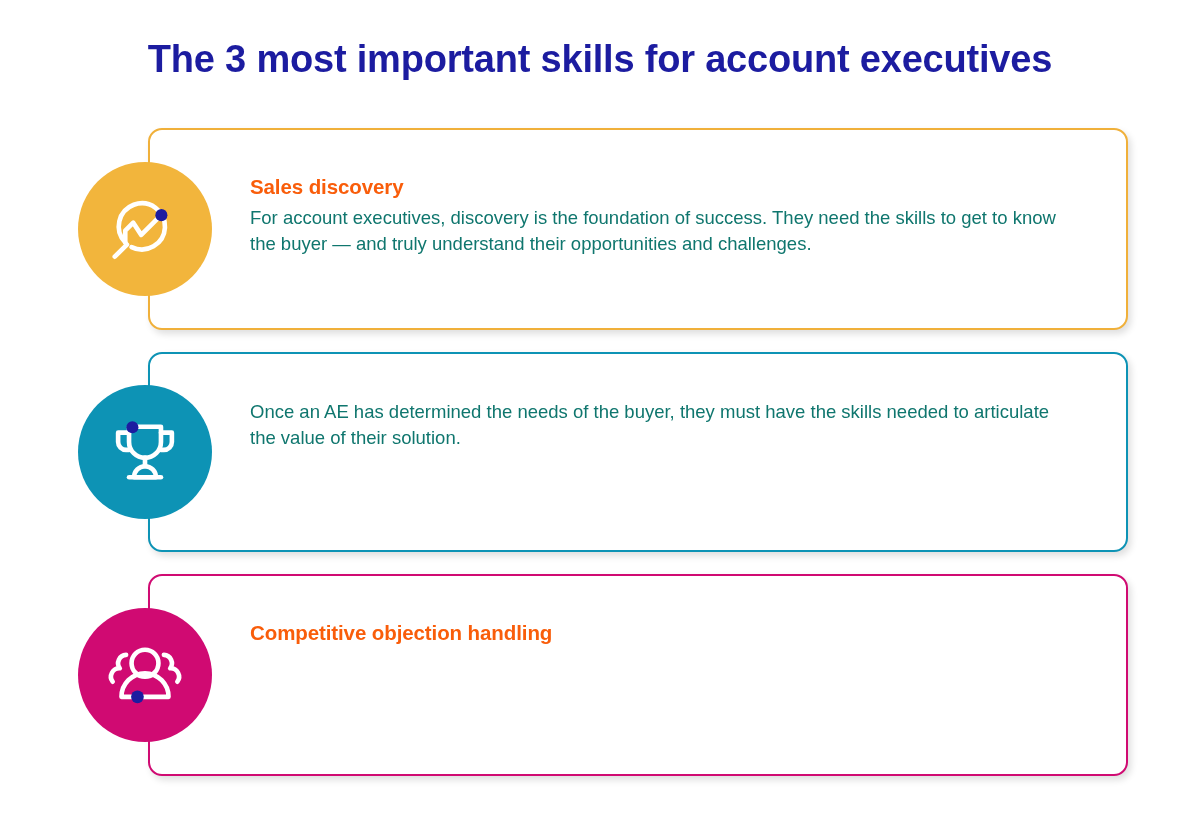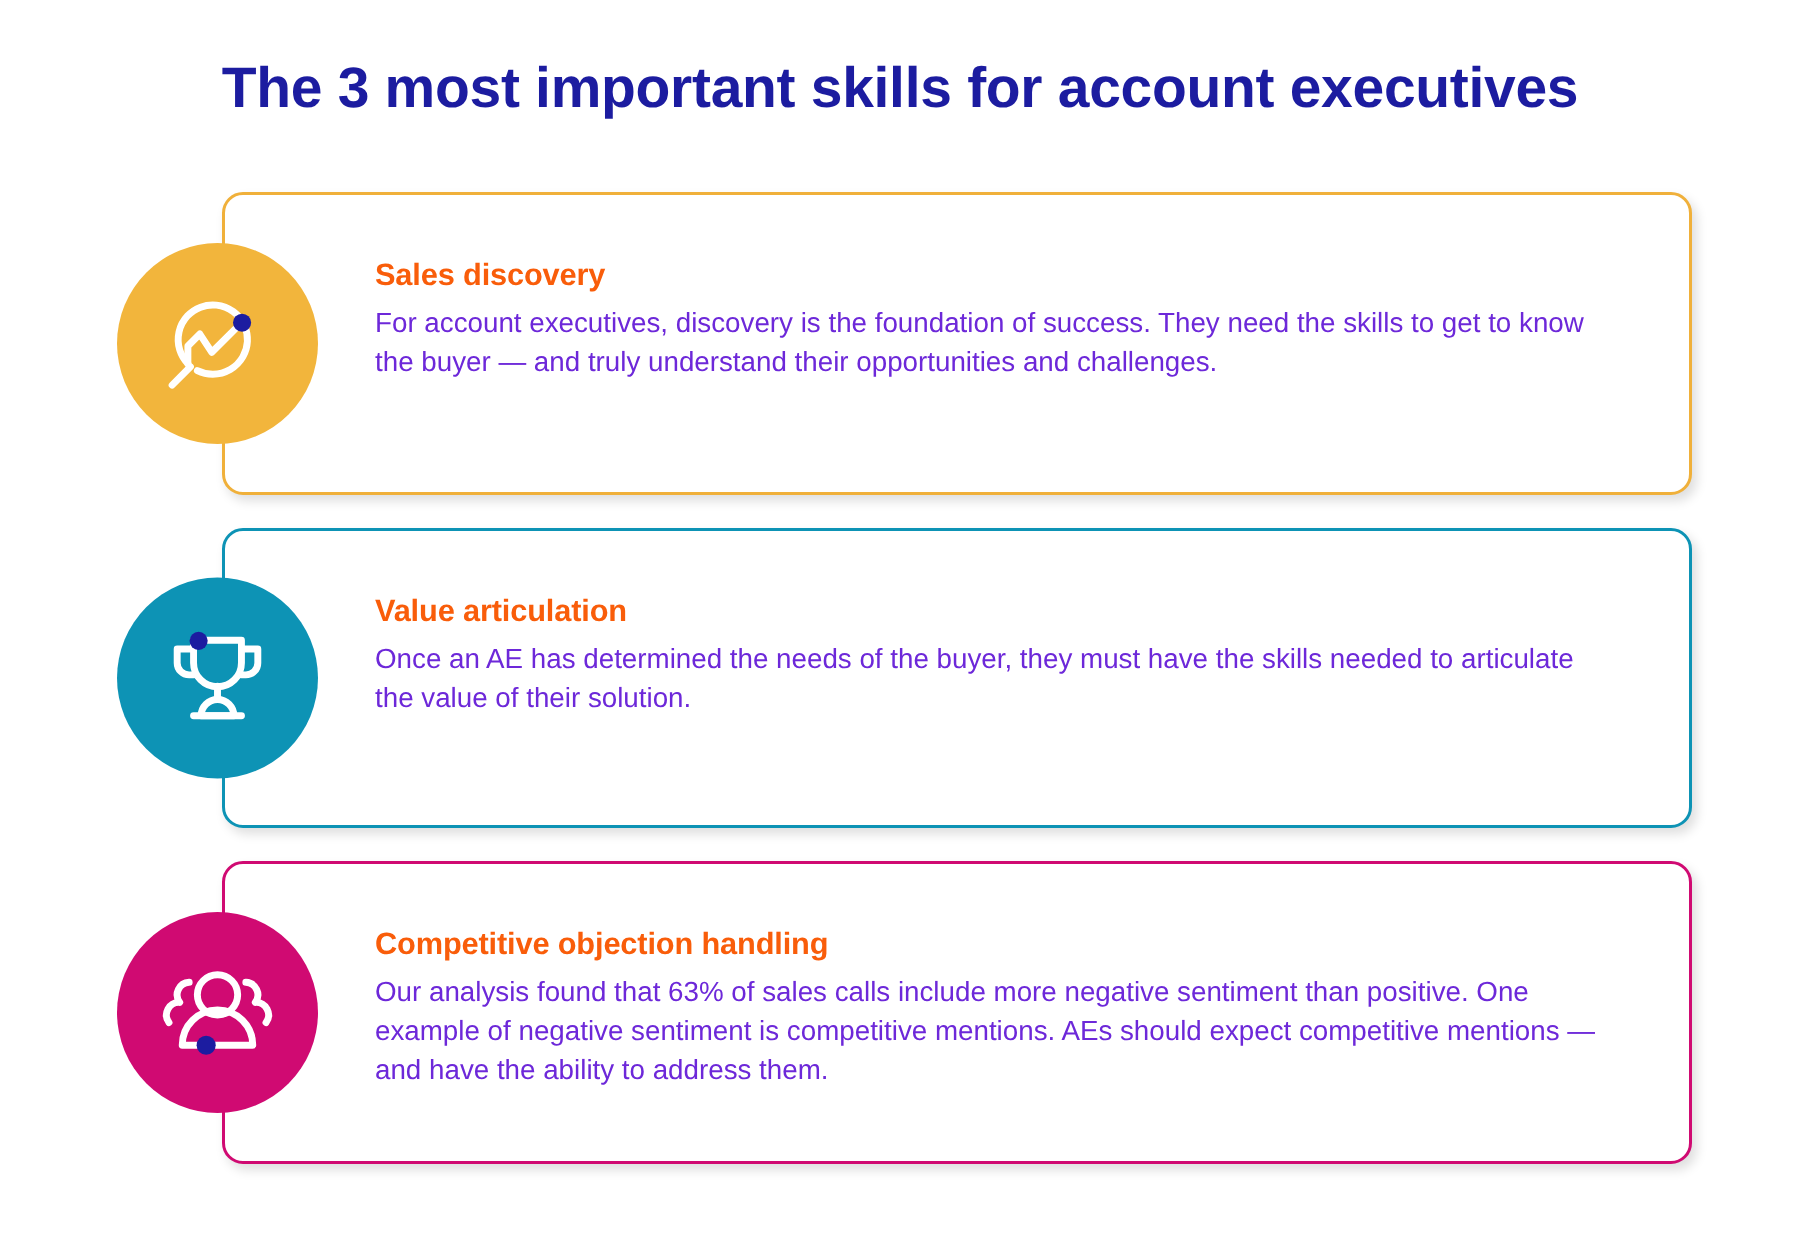--- a/index.html
+++ b/index.html
@@ -44,35 +44,36 @@
     left: 148px;
     width: 980px;
     box-sizing: border-box;
     border: 2px solid #cccccc;
     border-radius: 14px;
     background: #ffffff;
     box-shadow: 3px 4px 7px rgba(0,0,0,0.13);
   }
 
   .card-inner {
-    padding: 42px 30px 26px 100px;
+    padding: 21px 30px 26px 100px;
+    margin-top: 24px;
   }
 
   .card-heading {
     font-size: 20.5px;
     font-weight: bold;
     color: #f95d0a;
     margin: 0 0 6px 0;
     letter-spacing: -0.1px;
   }
 
   .card-body {
     font-size: 18.5px;
     line-height: 1.41;
-    color: #6d28d9;
+    color: #0f766e;
     margin: 0;
     max-width: 820px;
   }
 
   .icon-badge {
     position: absolute;
     left: 78px;
     width: 134px;
     height: 134px;
     border-radius: 50%;
@@ -132,42 +133,40 @@
         <path class="stroke-w" d="M 28.5 68.5 L 14 83"></path>
         <path class="stroke-w" d="M 26.5 66 L 26.5 52 L 36 42.5 L 45.5 57 L 68.5 34"></path>
         <circle class="dot" cx="69.5" cy="33.5" r="7.2"></circle>
       </svg>
     </div>
   </div>
 
   <div class="card-row" id="row-2">
     <div class="card" id="card-2">
       <div class="card-inner">
-        <div class="card-heading">Value articulation</div>
         <div class="card-body">Once an AE has determined the needs of the buyer, they must have the skills needed to articulate the value of their solution.</div>
       </div>
     </div>
     <div class="icon-badge" id="badge-2">
       <svg viewBox="0 0 100 100" aria-hidden="true">
         <path class="stroke-w" d="M 31 20 L 69 20 L 69 38 A 19 19 0 0 1 31 38 Z"></path>
         <path class="stroke-w" d="M 31 27 L 18 27 L 18 38 A 9.5 9.5 0 0 0 27.5 47.5 L 31 47.5"></path>
         <path class="stroke-w" d="M 69 27 L 82 27 L 82 38 A 9.5 9.5 0 0 1 72.5 47.5 L 69 47.5"></path>
         <path class="stroke-w" d="M 50 56.5 L 50 67"></path>
         <path class="stroke-w" d="M 50 67 A 13 13 0 0 0 37 80 L 63 80 A 13 13 0 0 0 50 67 Z"></path>
         <path class="stroke-w" d="M 31 80 L 69 80"></path>
         <circle class="dot" cx="35" cy="20.5" r="7.2"></circle>
       </svg>
     </div>
   </div>
 
   <div class="card-row" id="row-3">
     <div class="card" id="card-3">
       <div class="card-inner">
         <div class="card-heading">Competitive objection handling</div>
-        <div class="card-body">Our analysis found that 63% of sales calls include more negative sentiment than positive. One example of negative sentiment is competitive mentions. AEs should expect competitive mentions — and have the ability to address them.</div>
       </div>
     </div>
     <div class="icon-badge" id="badge-3">
       <svg viewBox="0 0 100 100" aria-hidden="true">
         <circle class="stroke-w" cx="50" cy="36" r="16"></circle>
         <path class="stroke-w" d="M 22 76 A 28 28 0 0 1 78 76 Z"></path>
         <path class="stroke-w" d="M 27.5 26 A 10 10 0 0 0 20 42 A 10 10 0 0 0 11.5 58"></path>
         <path class="stroke-w" d="M 72.5 26 A 10 10 0 0 1 80 42 A 10 10 0 0 1 88.5 58"></path>
         <circle class="dot" cx="41" cy="76" r="7.6"></circle>
       </svg>

